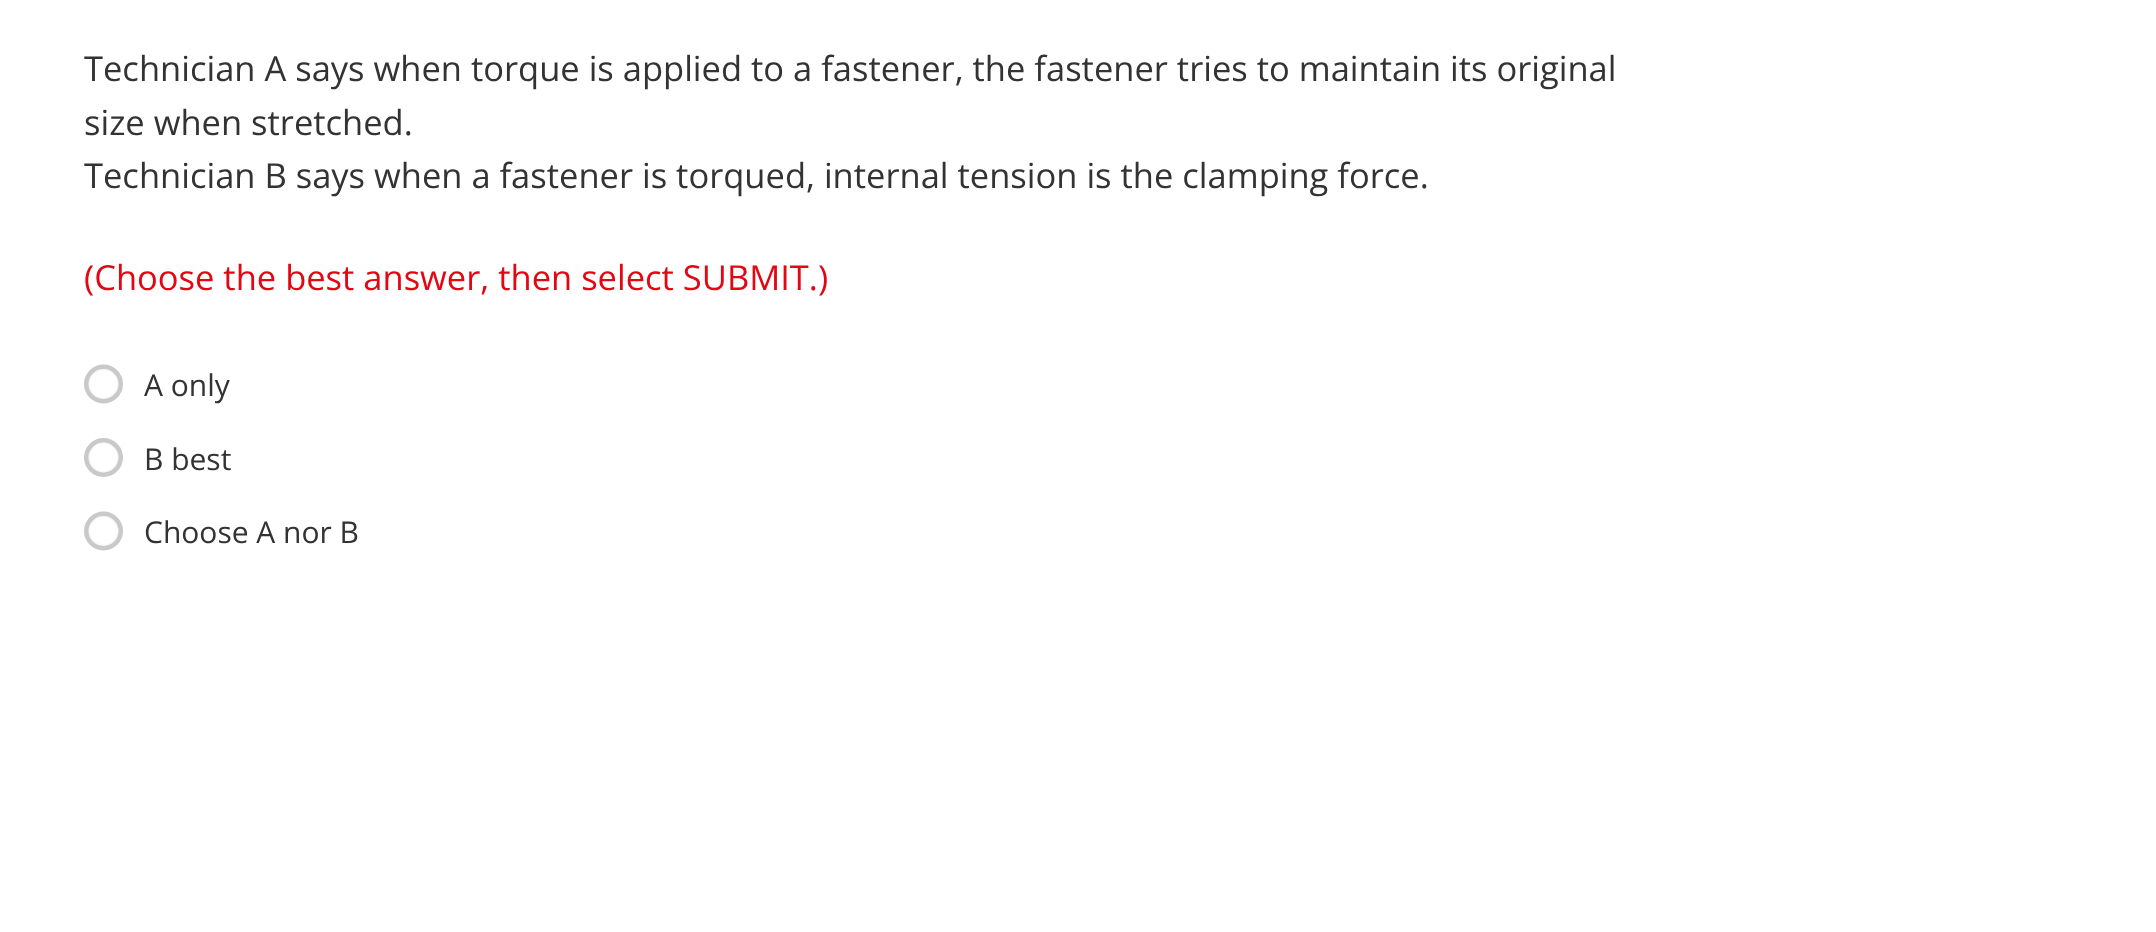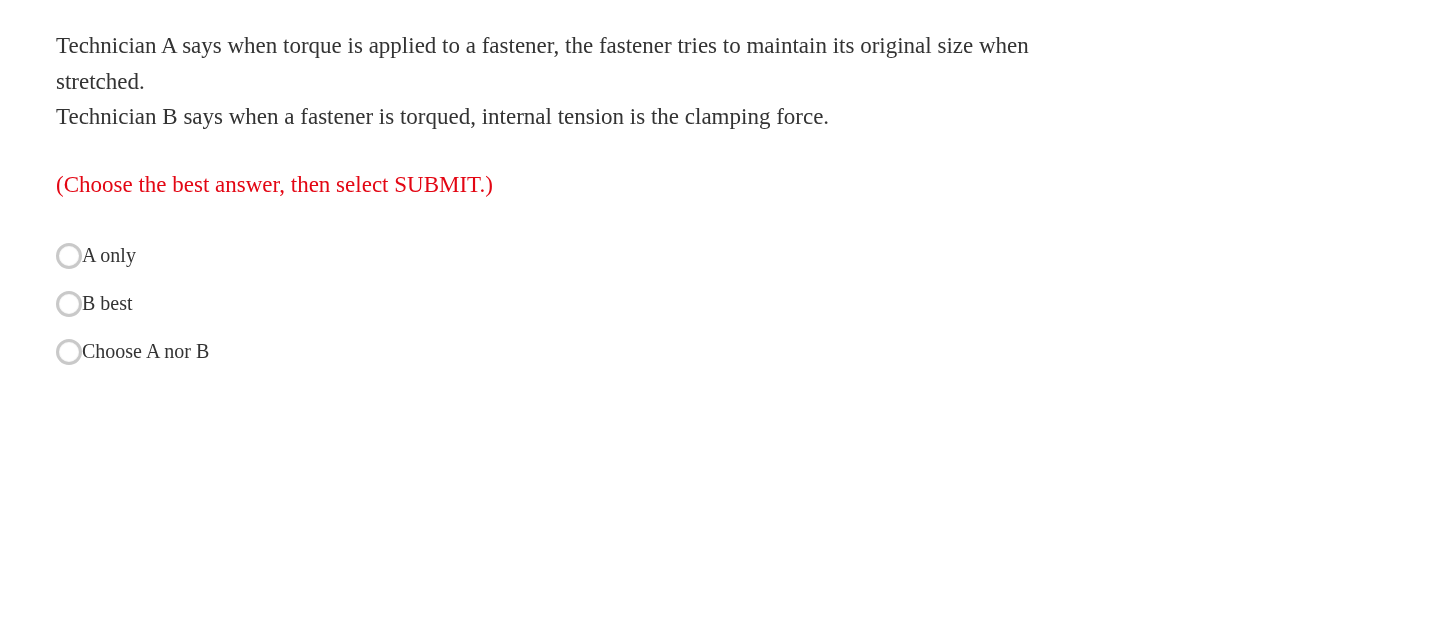--- a/index.html
+++ b/index.html
@@ -7,21 +7,20 @@
     margin: 0;
     padding: 0;
     background: #ffffff;
     font-family: "Open Sans", "Segoe UI", -apple-system, BlinkMacSystemFont, sans-serif;
     color: #333333;
   }
   .page {
     width: 1152px;
     min-height: 621px;
     padding: 28px 56px;
-    font-family: Liberation Serif, serif;
   }
   .question-text {
     font-size: 23px;
     line-height: 1.55;
     color: #333333;
     margin-bottom: 40px;
   }
   .question-text .line {
     display: block;
   }
@@ -30,20 +29,21 @@
     margin-top: 32px;
   }
   .options {
     display: flex;
     flex-direction: column;
     gap: 22px;
   }
   .option {
     display: flex;
     align-items: center;
+    gap: 14px;
     cursor: pointer;
   }
   .radio {
     width: 26px;
     height: 26px;
     border-radius: 50%;
     border: 3px solid #c9c9c9;
     background: #ffffff;
     flex-shrink: 0;
     box-shadow: inset 0 0 0 1px rgba(0,0,0,0.03);

